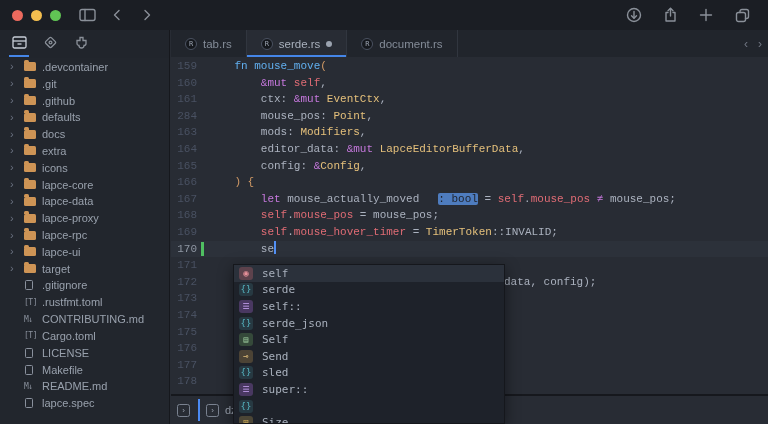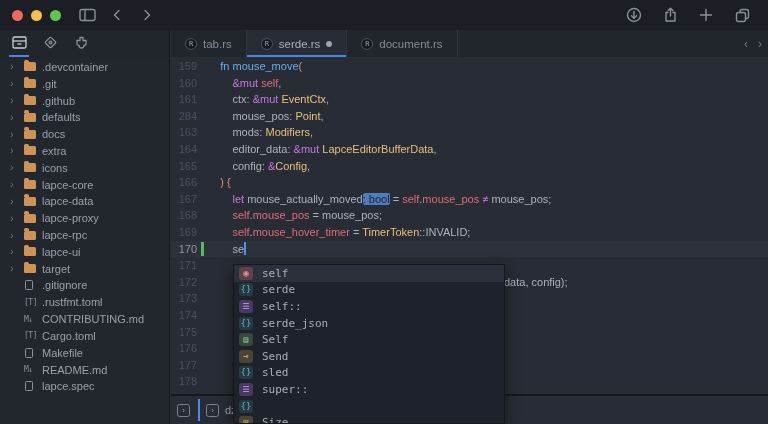--- a/index.html
+++ b/index.html
@@ -39,31 +39,31 @@
   .tab{position:relative;display:flex;align-items:center;gap:6px;padding:0 14px;font-size:11.5px;color:#848c98;border-right:1px solid #31363f;}
   .tab.active{background:#282c34;color:#a9b1bd;}
   .tab.active:after{content:"";position:absolute;left:0;right:0;bottom:0;height:2px;background:#4586e8;}
   .rust-ic{width:12px;height:12px;border-radius:50%;background:#15181d;border:1px solid #4a5160;color:#9aa2af;
     font-size:7px;display:flex;align-items:center;justify-content:center;font-family:"DejaVu Sans Mono",monospace;}
   .mod-dot{width:6px;height:6px;border-radius:50%;background:#9ba3af;}
   .tab-nav{position:absolute;right:6px;top:0;bottom:0;display:flex;align-items:center;gap:10px;color:#707682;font-size:12px;}
 
   
   .code{position:absolute;left:0;top:27px;right:0;bottom:30px;background:#282c34;overflow:hidden;
-    font-family:Liberation Sans, sans-serif;font-size:11px;}
+    font-family:Liberation Mono, monospace;font-size:11px;}
   .cl{display:flex;height:16.6px;line-height:16.6px;white-space:pre;}
   .cl.cur{background:#2c313a;}
   .lnum{width:26px;text-align:right;color:#495162;flex:none;}
   .cl.cur .lnum{color:#8f97a3;}
   .mk{width:11px;flex:none;position:relative;}
   .mk.changed:before{content:"";position:absolute;left:4px;top:1px;bottom:1px;width:3px;background:#4fbf61;}
   .ltext{flex:1;}
   .tk-fg{color:#abb2bf}.tk-blue{color:#61afef}.tk-purple{color:#c678dd}.tk-red{color:#e06c75}
   .tk-yellow{color:#e5c07b}.tk-gold{color:#d19a66}
-  .tk-inlay{background:#4e7cbe;color:#1e222a;border-radius:2px;}
+  .tk-inlay{background:#4e7cbe;color:#1e222a;border-radius:2px;margin-left:19px;}
   .caret{display:inline-block;width:2px;height:13px;background:#5290f5;vertical-align:-2px;}
 
   
   .bottom{position:absolute;left:171px;right:0;top:394px;height:30px;background:#282c34;border-top:2px solid #16181d;
     display:flex;align-items:center;padding-left:6px;}
   .term-box{width:13px;height:13px;border:1px solid #7a8290;border-radius:2.5px;color:#9aa2af;font-size:8px;
     display:flex;align-items:center;justify-content:center;flex:none;}
   .term-tab{display:flex;align-items:center;gap:6px;margin-left:8px;height:22px;border-left:2px solid #4b8bf5;padding-left:6px;}
   .term-label{font-size:11px;color:#9aa2af;white-space:nowrap;}
 
@@ -273,20 +273,27 @@
             <span class="badge">M↓</span>
           </span>
           <span>CONTRIBUTING.md</span>
         </div>
         <div class="trow">
           <span class="chev"></span>
           <span class="t-ic">
             <span class="badge">[T]</span>
           </span>
           <span>Cargo.toml</span>
+        </div>
+        <div class="trow">
+          <span class="chev"></span>
+          <span class="t-ic">
+            <span class="fileic"></span>
+          </span>
+          <span>LICENSE</span>
         </div>
         <div class="trow">
           <span class="chev"></span>
           <span class="t-ic">
             <span class="fileic"></span>
           </span>
           <span>Makefile</span>
         </div>
         <div class="trow">
           <span class="chev"></span>

